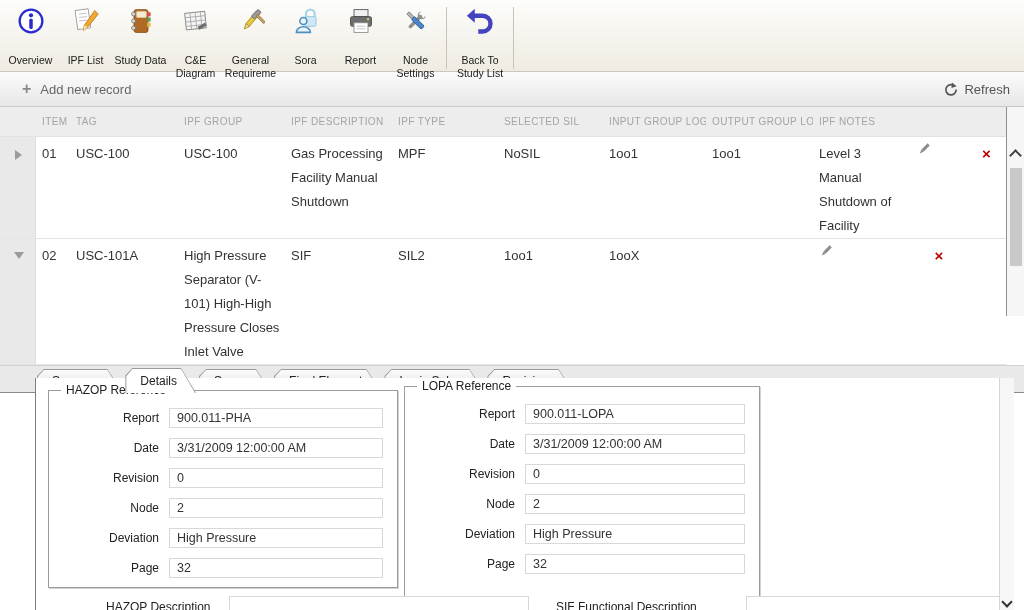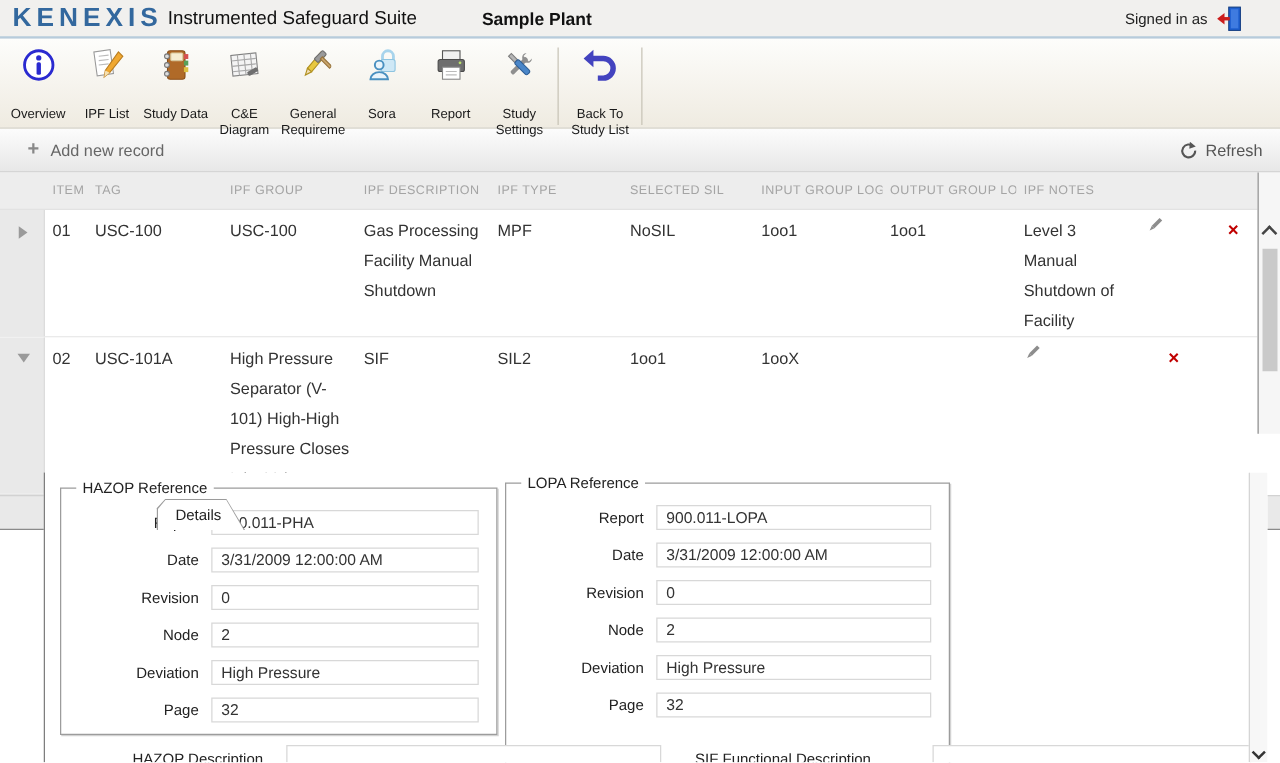--- a/index.html
+++ b/index.html
@@ -98,36 +98,20 @@
   .psb .down { position:absolute; bottom:4px; left:3px; width:8px; height:8px;
     border-left:2px solid #333; border-top:2px solid #333; transform:rotate(225deg); cursor:pointer; }
 
   svg { display:block; }
 </style>
 </head>
 <body>
 
 <div class="app">
 
-  <div class="header">
-    <span class="logo">KENEXIS</span>
-    <span class="app-title">Instrumented Safeguard Suite</span>
-    <span class="plant">Sample Plant</span>
-    <span class="signed-in">
-      <span>Signed in as</span>
-      <span>
-        <svg width="22" height="24" viewBox="0 0 26 26">
-          <rect x="13" y="2" width="11" height="22" fill="#1e5fd0" stroke="#123c80"></rect>
-          <rect x="15" y="4" width="7" height="18" fill="#3f7be0"></rect>
-          <rect x="6" y="11.4" width="8" height="3.2" fill="#cc1d1d"></rect>
-          <polygon points="2,13 9,7.5 9,18.5" fill="#cc1d1d"></polygon>
-        </svg>
-      </span>
-    </span>
-  </div>
 
   <div class="toolbar">
 
     <div class="tb-btn">
       <span class="ic">
         <svg width="28" height="28" viewBox="0 0 32 32">
           <circle cx="16" cy="16" r="13" fill="#fff" stroke="#2a2ad0" stroke-width="2.6"></circle>
           <circle cx="16" cy="9.5" r="2.4" fill="#2a2ad0"></circle>
           <rect x="14" y="13.5" width="4" height="11.5" rx="1.5" fill="#2a2ad0"></rect>
         </svg>
@@ -231,21 +215,21 @@
           <g transform="rotate(45 16 16)">
             <path d="M12.5 4 a4.5 4.5 0 1 0 7 0 v4 h-7 Z" fill="#8f8f8f"></path>
             <rect x="14" y="7" width="4" height="20" rx="1.5" fill="#8f8f8f"></rect>
           </g>
           <g transform="rotate(-45 16 16)">
             <rect x="14.2" y="3" width="3.6" height="8" fill="#b5b5b5" stroke="#7d7d7d"></rect>
             <rect x="13.4" y="11" width="5.2" height="16" rx="2" fill="#4a86c8" stroke="#2f5f96"></rect>
           </g>
         </svg>
       </span>
-      <span class="lbl">Study Settings</span>
+      <span class="lbl">Node Settings</span>
     </div>
 
     <div class="tb-sep"></div>
 
     <div class="tb-btn" style="width:58px">
       <span class="ic">
         <svg width="28" height="28" viewBox="0 0 32 32">
           <path d="M8 10 h11 a9 9 0 0 1 0 18 h-5" fill="none" stroke="#4343bf" stroke-width="5"></path>
           <polygon points="10,2 10,18 1,10" fill="#4343bf"></polygon>
         </svg>

